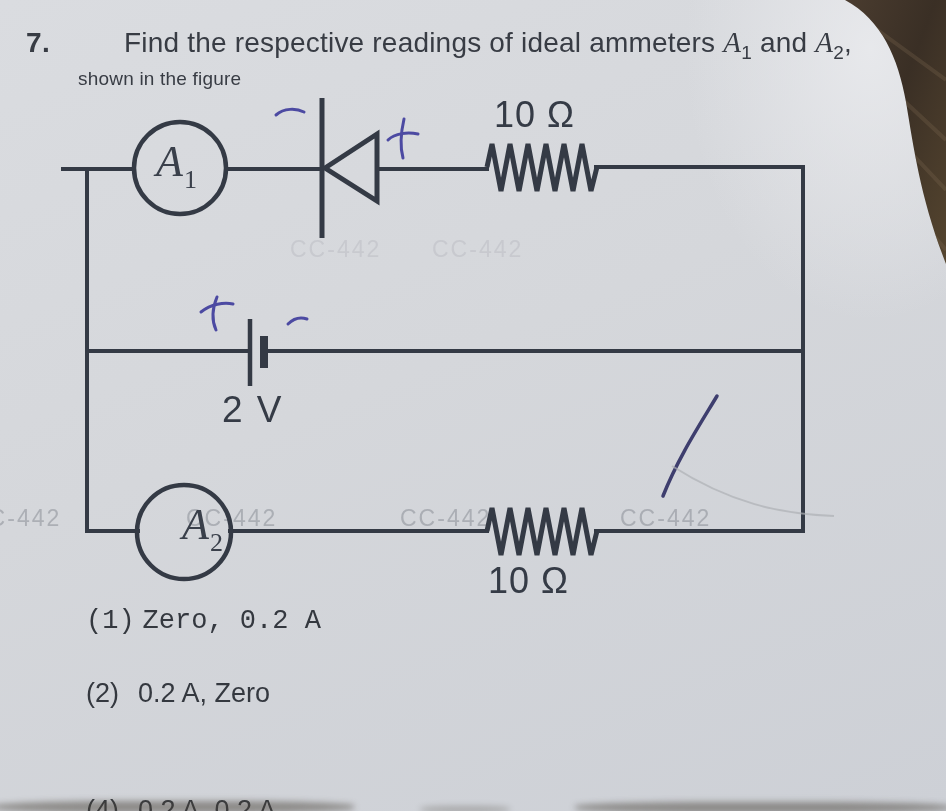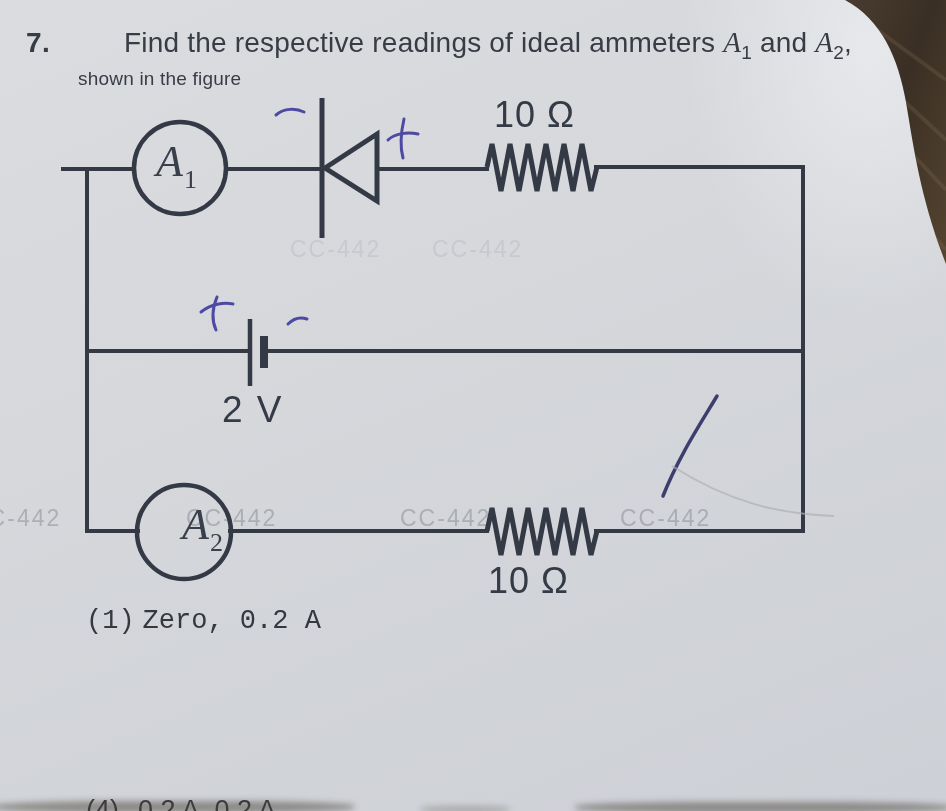--- a/index.html
+++ b/index.html
@@ -95,20 +95,21 @@
     <path d="M672,466 C730,503 780,514 834,516" stroke="#aeb0b5" stroke-width="2" fill="none" opacity=".7"></path>
   </svg>
 
   <div class="abs clabel res-top">10 Ω</div>
   <div class="abs clabel res-bot">10 Ω</div>
   <div class="abs clabel bat-lab">2 V</div>
   <div class="abs amlabel am1"><span>A</span><span class="amsub">1</span></div>
   <div class="abs amlabel am2"><span>A</span><span class="amsub">2</span></div>
 
   <div class="abs opt" style="top:606px;font-family:Liberation Mono, monospace;"><span class="num">(1)</span><span class="txt">Zero, 0.2 A</span></div>
+  <div class="abs opt" style="top:678px;"><span class="num">(2)</span><span class="txt">0.2 A, Zero</span></div>
   <div class="abs opt" style="top:773px;margin-top:22px;"><span class="num">(4)</span><span class="txt">0.2 A, 0.2 A</span></div>
 
   <svg class="abs" style="left:0;top:0;" width="946" height="300" viewBox="0 0 946 300">
     <defs>
       <linearGradient id="wood" x1="0" y1="0" x2="1" y2="1">
         <stop offset="0" stop-color="#4a3c2f"></stop>
         <stop offset=".45" stop-color="#3a2f25"></stop>
         <stop offset="1" stop-color="#55452f"></stop>
       </linearGradient>
       <clipPath id="cornerclip">

